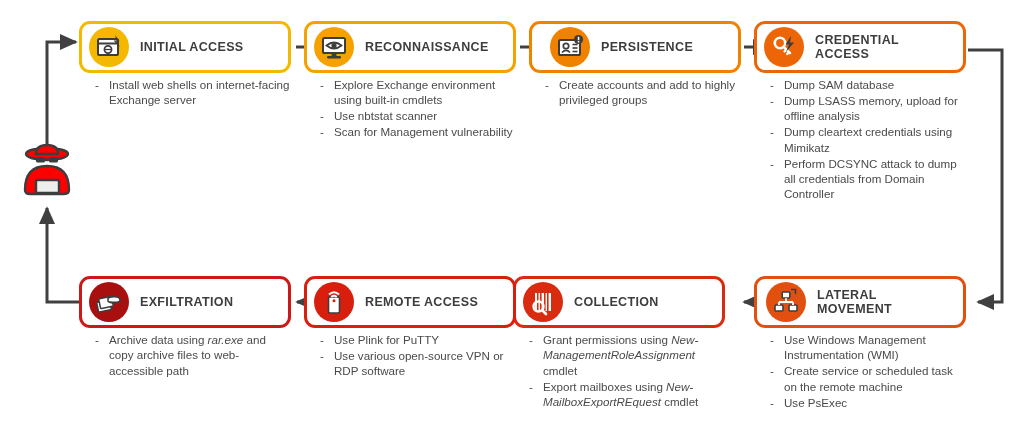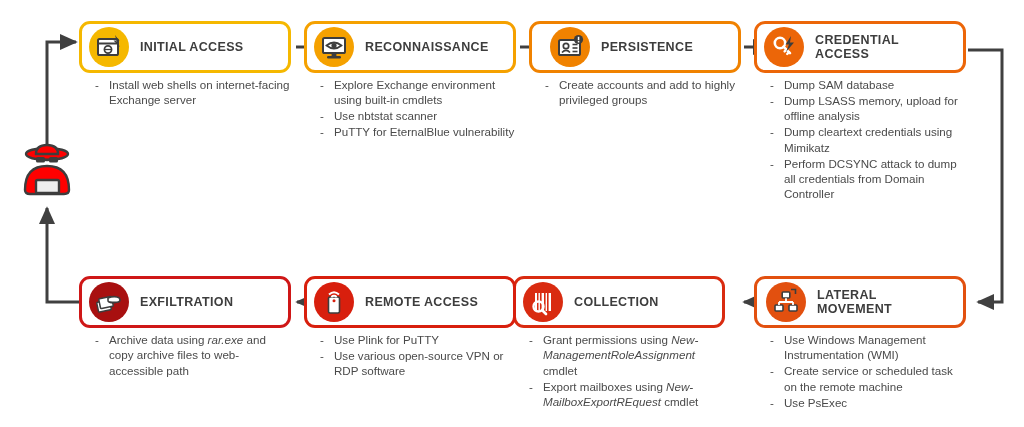--- a/index.html
+++ b/index.html
@@ -164,21 +164,21 @@
           <circle cx="17" cy="15.5" r="2.6" fill="#3d3d3d"></circle>
           <rect x="14.6" y="23" width="4.8" height="4" fill="#3d3d3d"></rect>
           <rect x="10" y="26" width="14" height="2.4" rx="1.2" fill="#3d3d3d"></rect>
         </svg>
       </div>
       <div class="stage-title">RECONNAISSANCE</div>
     </div>
     <ul class="bullets">
         <li>Explore Exchange environment using built-in cmdlets</li>
         <li>Use nbtstat scanner</li>
-        <li>PuTTY for EternalBlue vulnerability</li>
+        <li>Scan for Management vulnerability</li>
       </ul>
   </div>
 
   <div class="stage" style="left:529px; top:21px;">
     <div class="stage-header" style="border-color:#f08200;padding-left:18px;">
       <div class="stage-icon" style="background:#f08200;">
         <svg viewBox="0 0 34 34" width="34" height="34">
           <rect x="6" y="10" width="21" height="15" rx="1.6" fill="#fff" stroke="#3d3d3d" stroke-width="2"></rect>
           <circle cx="13" cy="16" r="2.7" fill="none" stroke="#3d3d3d" stroke-width="1.7"></circle>
           <path d="M9,22.5 q4,-4 8,0" fill="none" stroke="#3d3d3d" stroke-width="1.7"></path>

